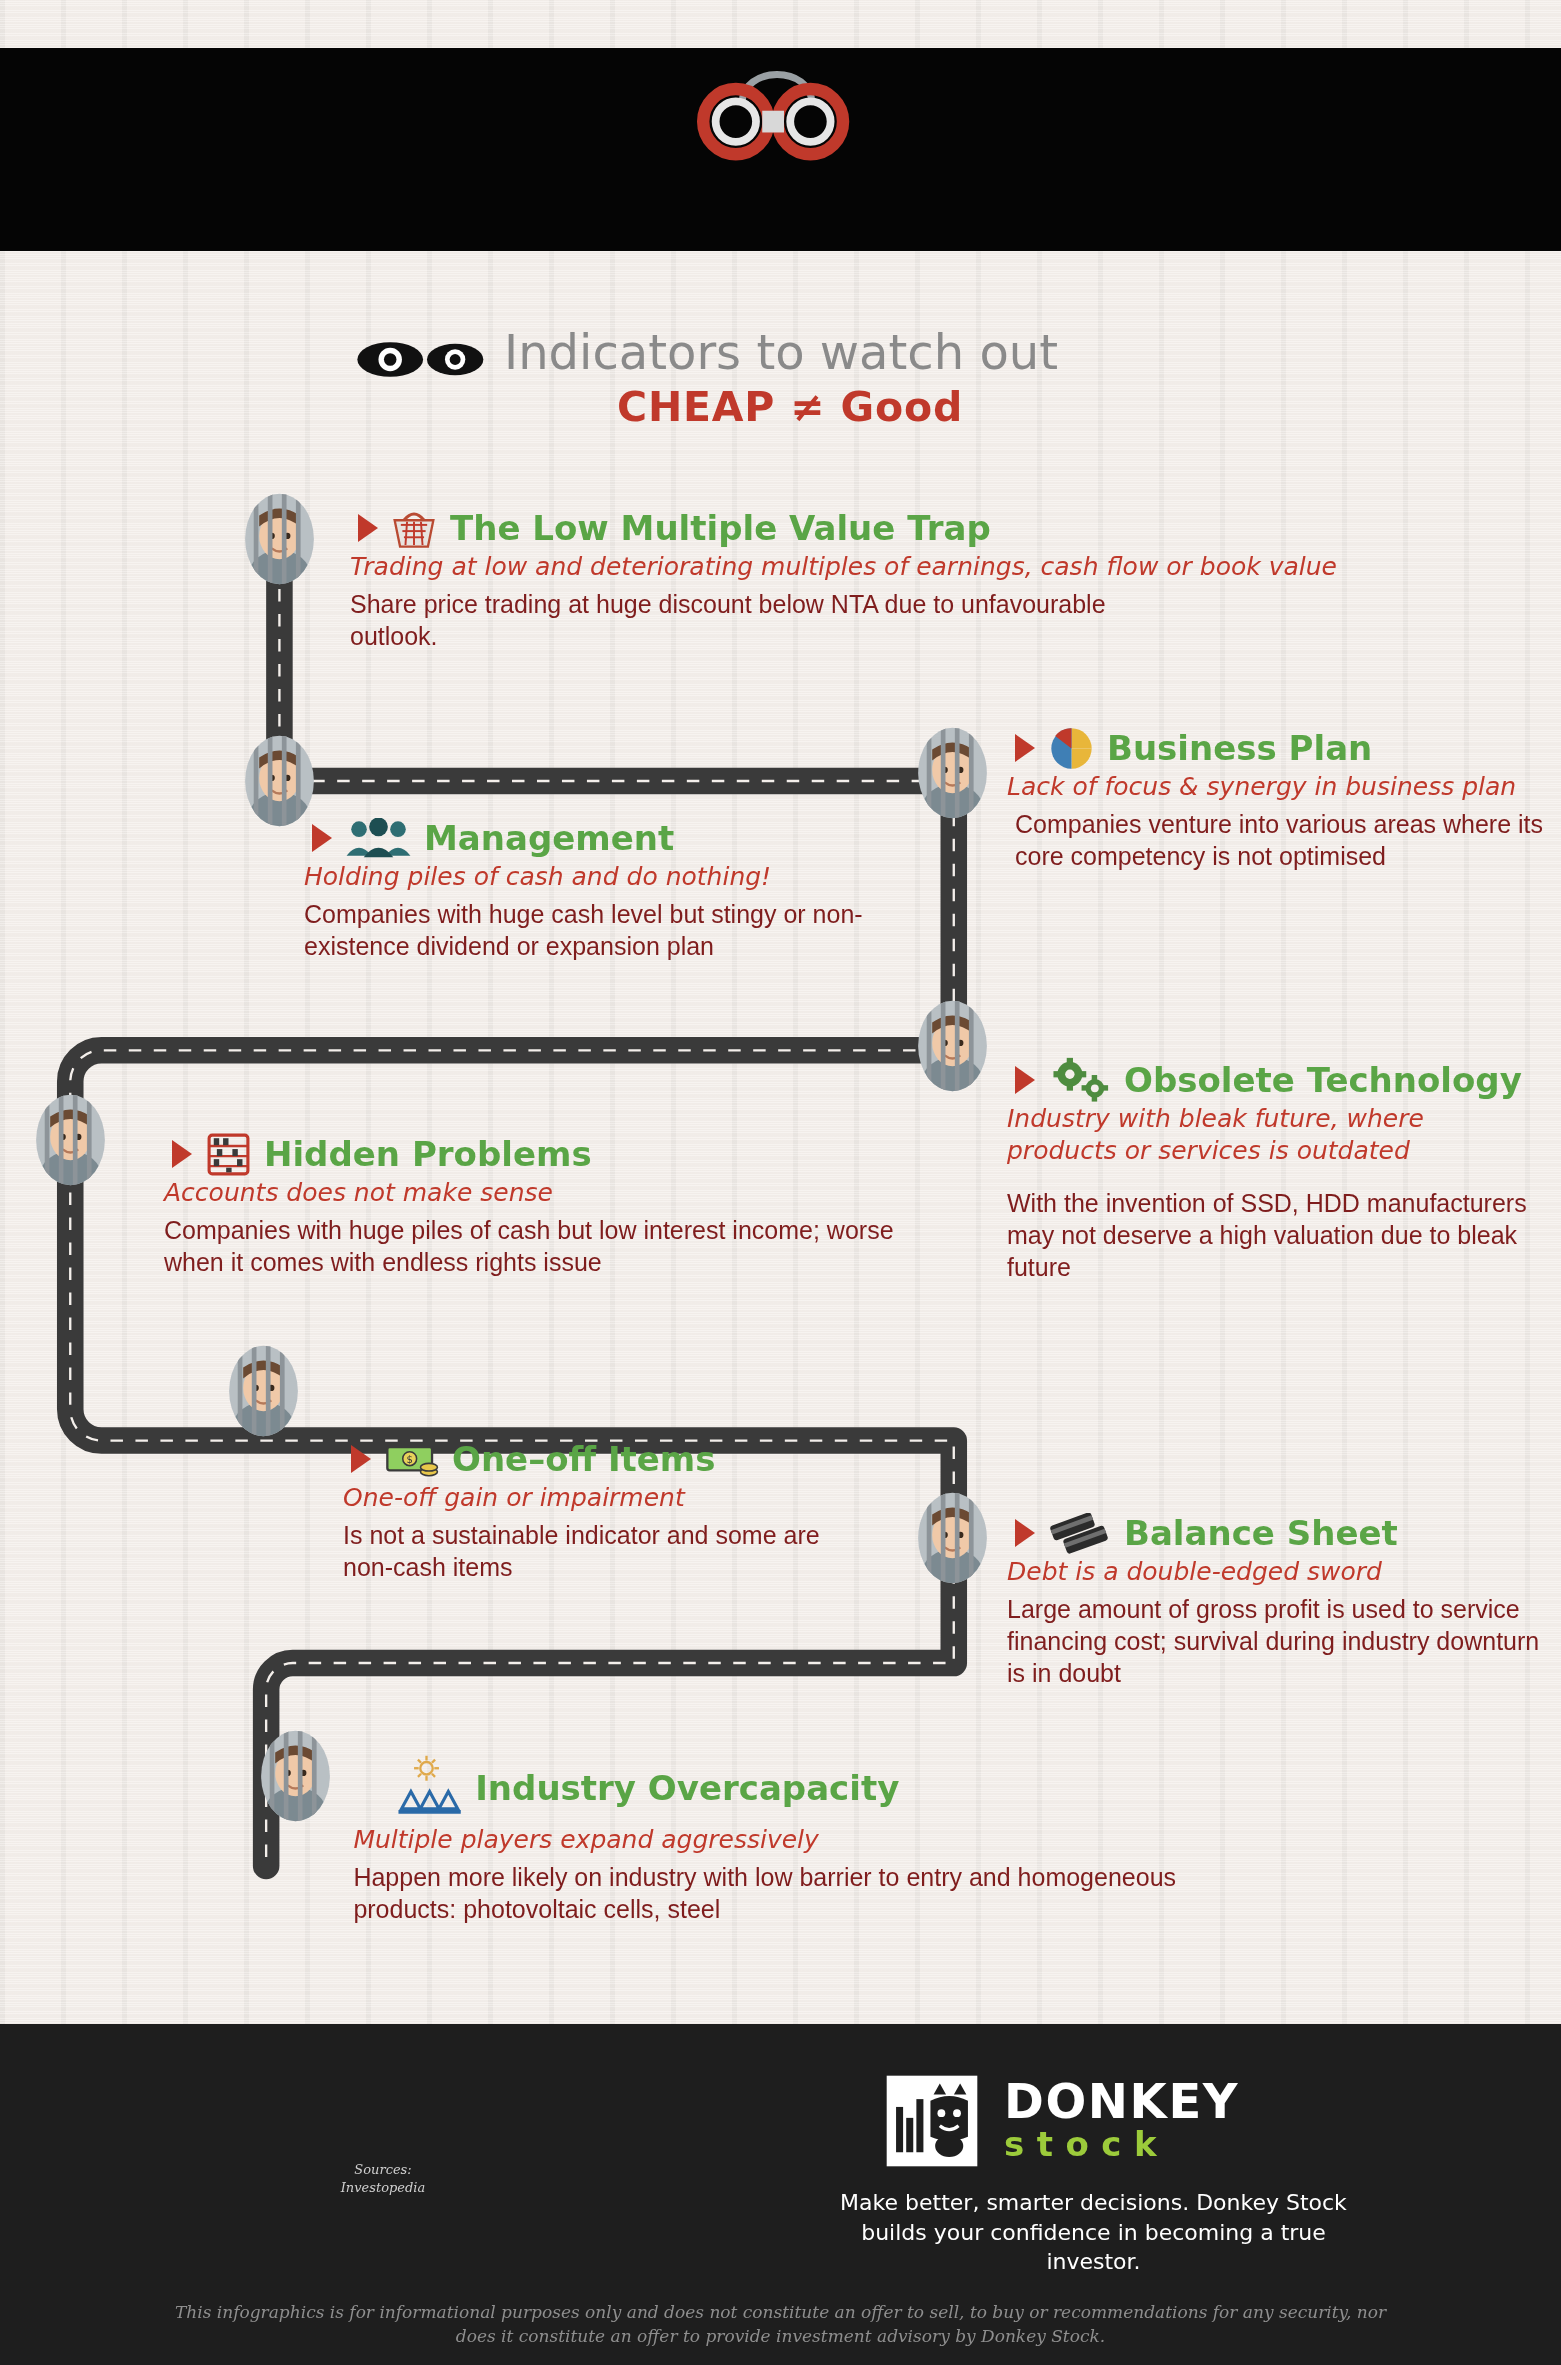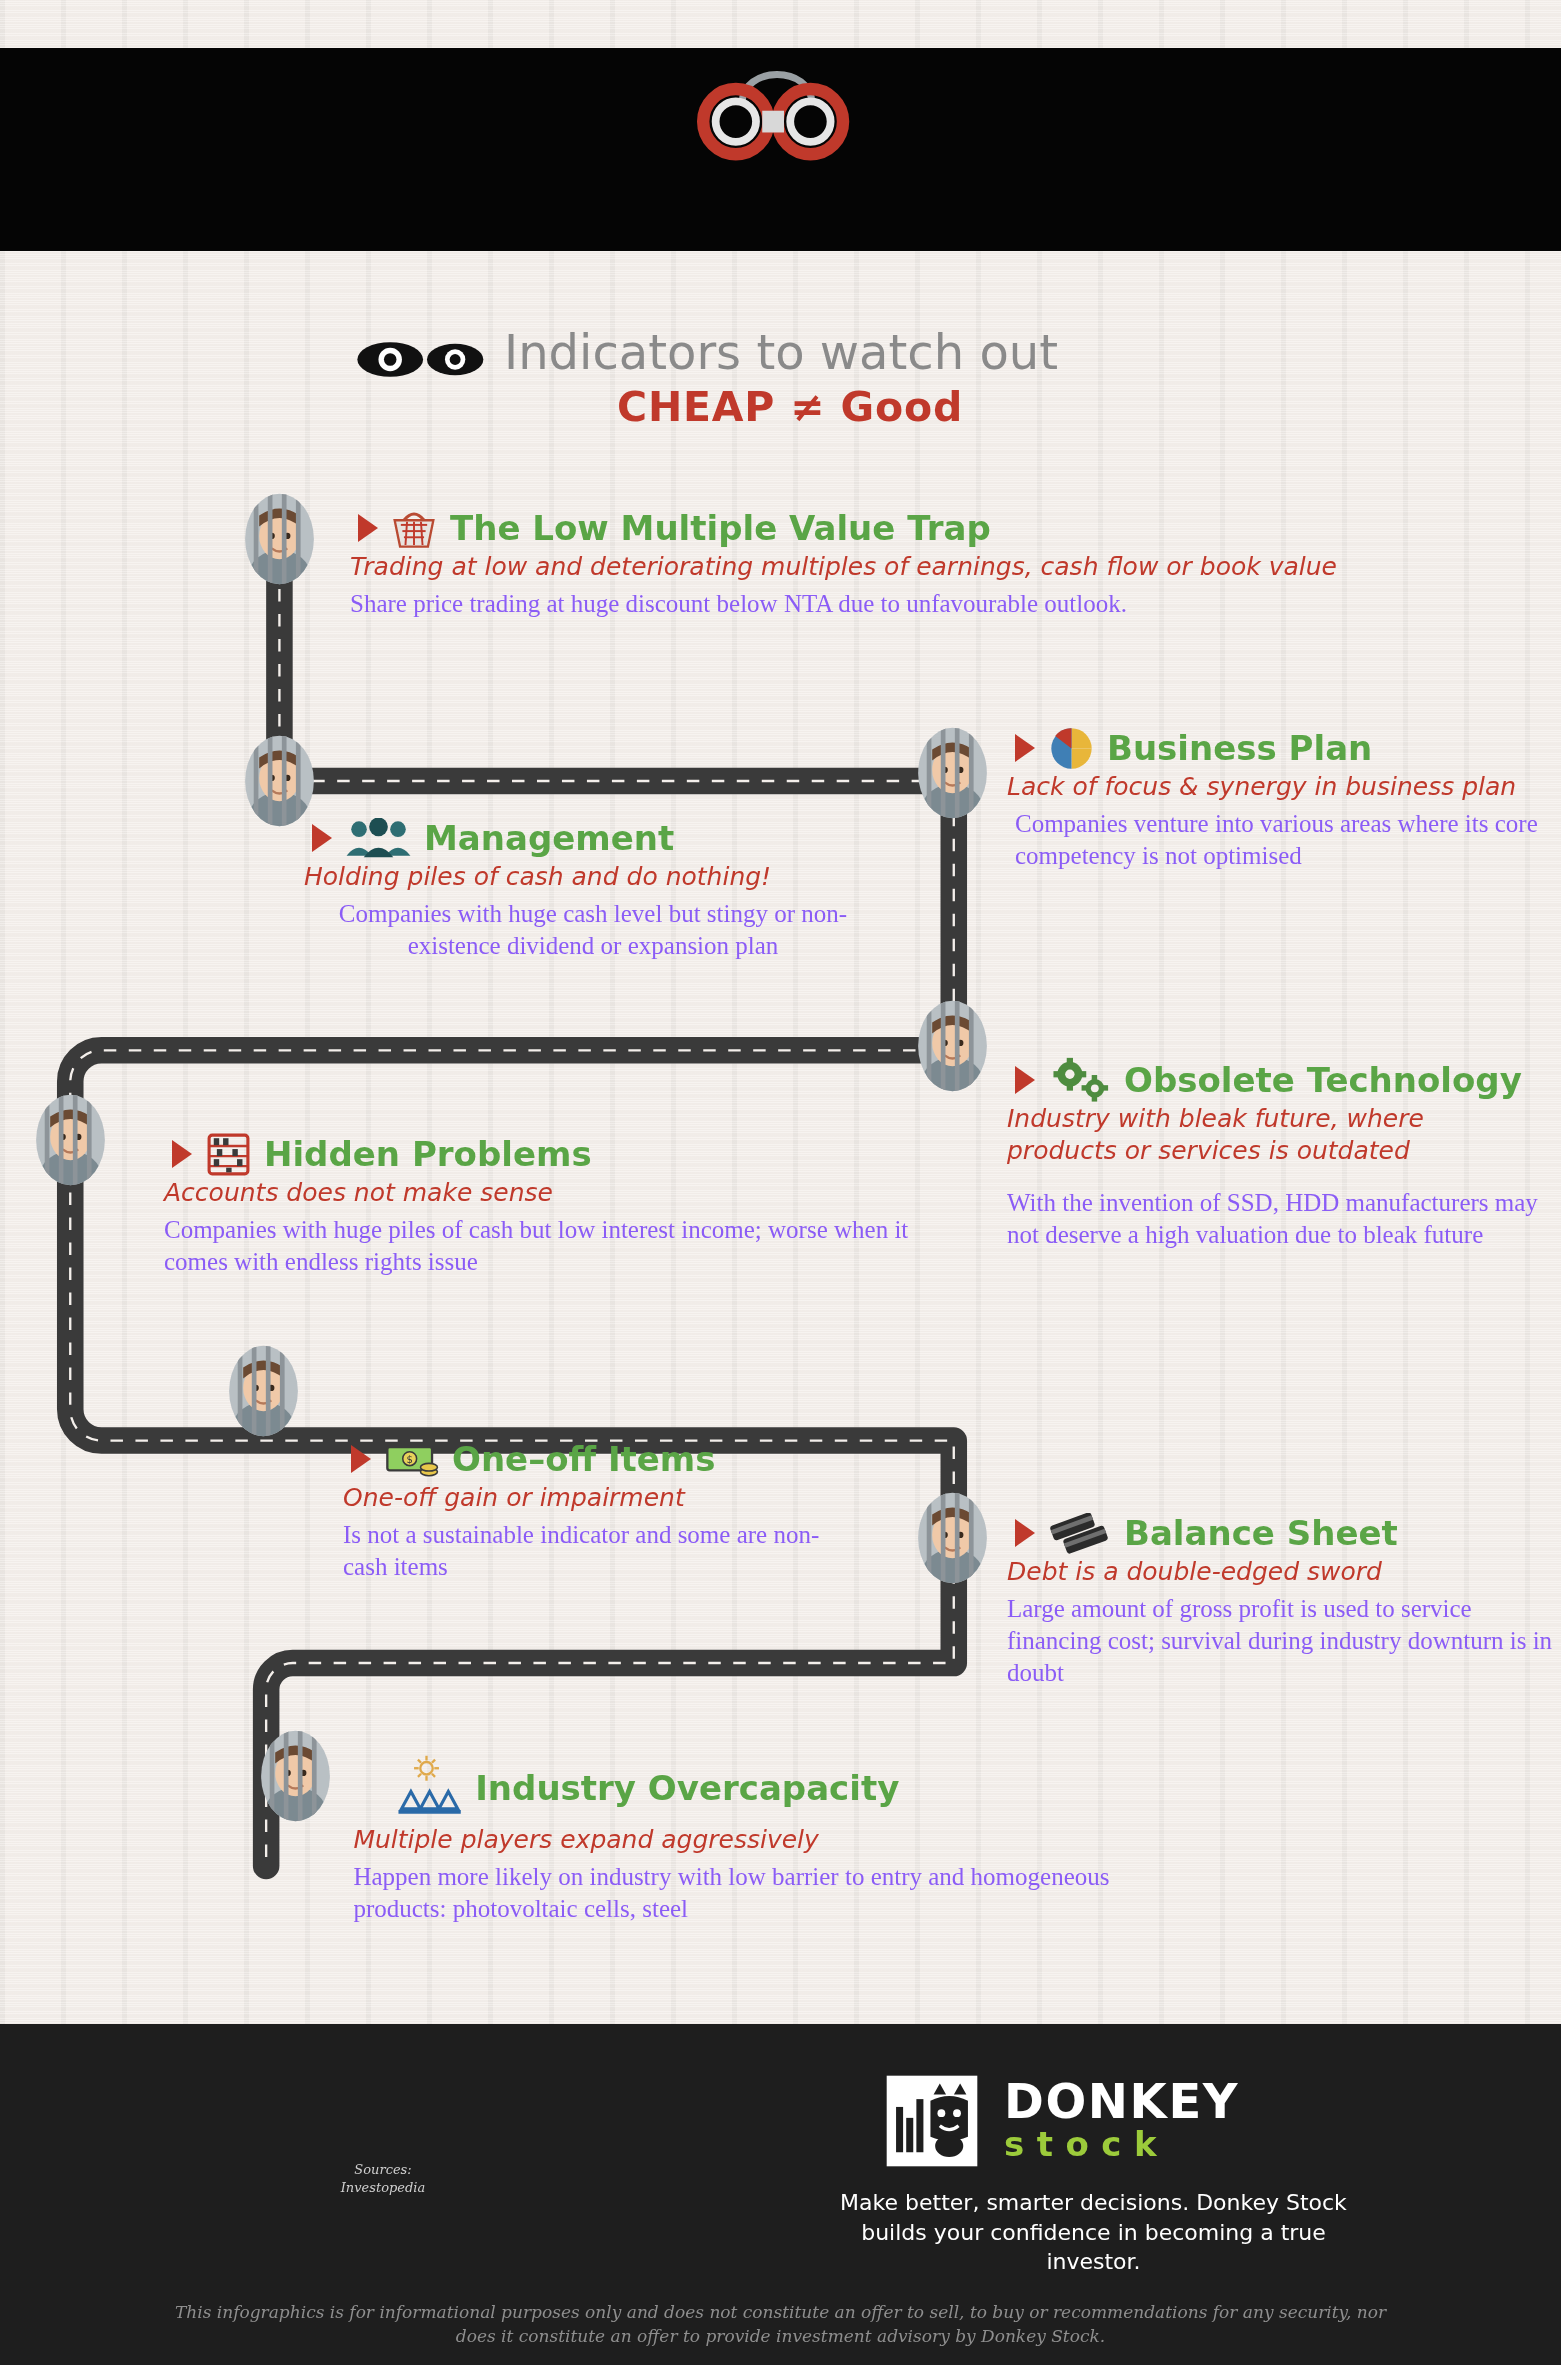--- a/index.html
+++ b/index.html
@@ -99,23 +99,23 @@
   }
   .blk-sub {
     font-family: "DejaVu Sans", sans-serif;
     font-style: italic;
     font-size: 25px;
     color: #c0392b;
     margin-top: 1px;
     line-height: 1.28;
   }
   .blk-body {
-    font-family: Liberation Serif, serif;
+    font-family: Liberation Sans, sans-serif;
     font-size: 25px;
-    color: #8b5cf6;
+    color: #7f1d1d;
     margin-top: 4.7px;
     line-height: 1.28;
   }
 
   
   #footer {
     position: absolute; left: 0; top: 2024px; width: 1561px; height: 342px;
     background: #1e1e1e; z-index: 5;
   }
   #sources {
@@ -423,21 +423,21 @@
         <path d="M2 48 q16 -20 32 0 z" fill="#2e6e73"></path>
         <circle cx="68" cy="14" r="10" fill="#2e6e73"></circle>
         <path d="M52 48 q16 -20 32 0 z" fill="#2e6e73"></path>
         <circle cx="43" cy="11" r="12" fill="#1d4e52"></circle>
         <path d="M24 50 q19 -24 38 0 z" fill="#1d4e52"></path>
       </svg>
     </div>
     <div class="blk-title">Management</div>
   </div>
   <div class="blk-sub" style="margin-left:31px;">Holding piles of cash and do nothing!</div>
-  <div class="blk-body" style="margin-left:31px; width:578px;text-align:center;">Companies with huge cash level but stingy or non-existence dividend or expansion plan</div>
+  <div class="blk-body" style="margin-left:31px; width:578px;">Companies with huge cash level but stingy or non-existence dividend or expansion plan</div>
 </div>
 
 <div class="block" style="left:976px; top:1058px; width:578px;">
   <div class="headrow">
     <div class="arrow"></div>
     <div class="blk-icon" style="width:67px;">
       <svg width="64" height="47" viewBox="0 0 82 60">
         <g fill="#4e8c3f">
           <circle cx="28" cy="22" r="16"></circle>
             <circle cx="60" cy="40" r="12"></circle>

